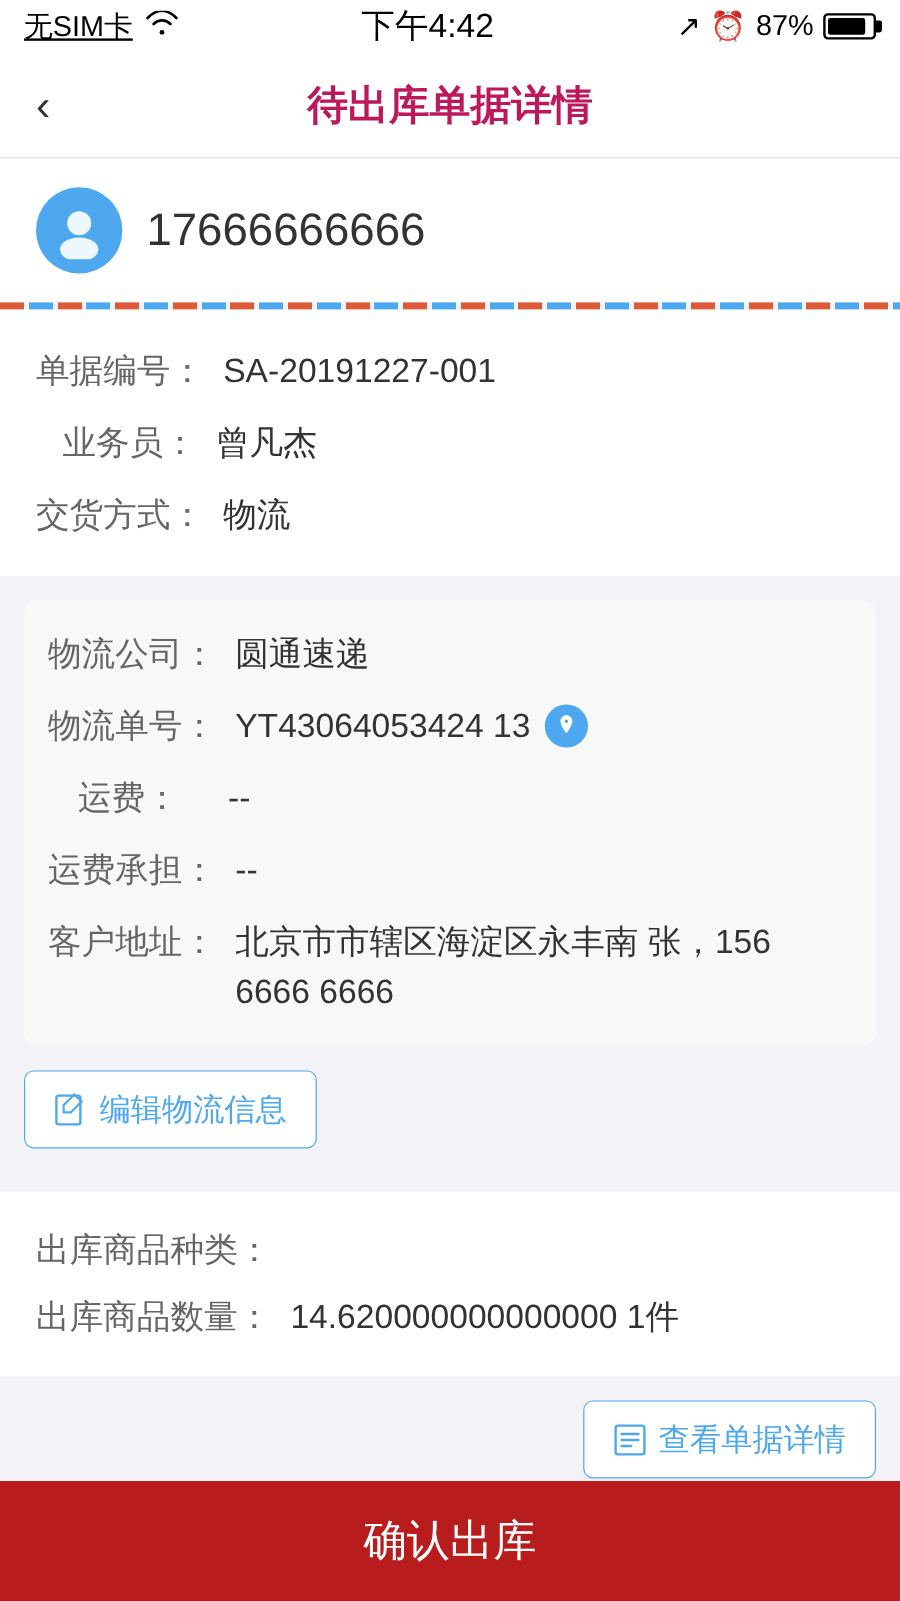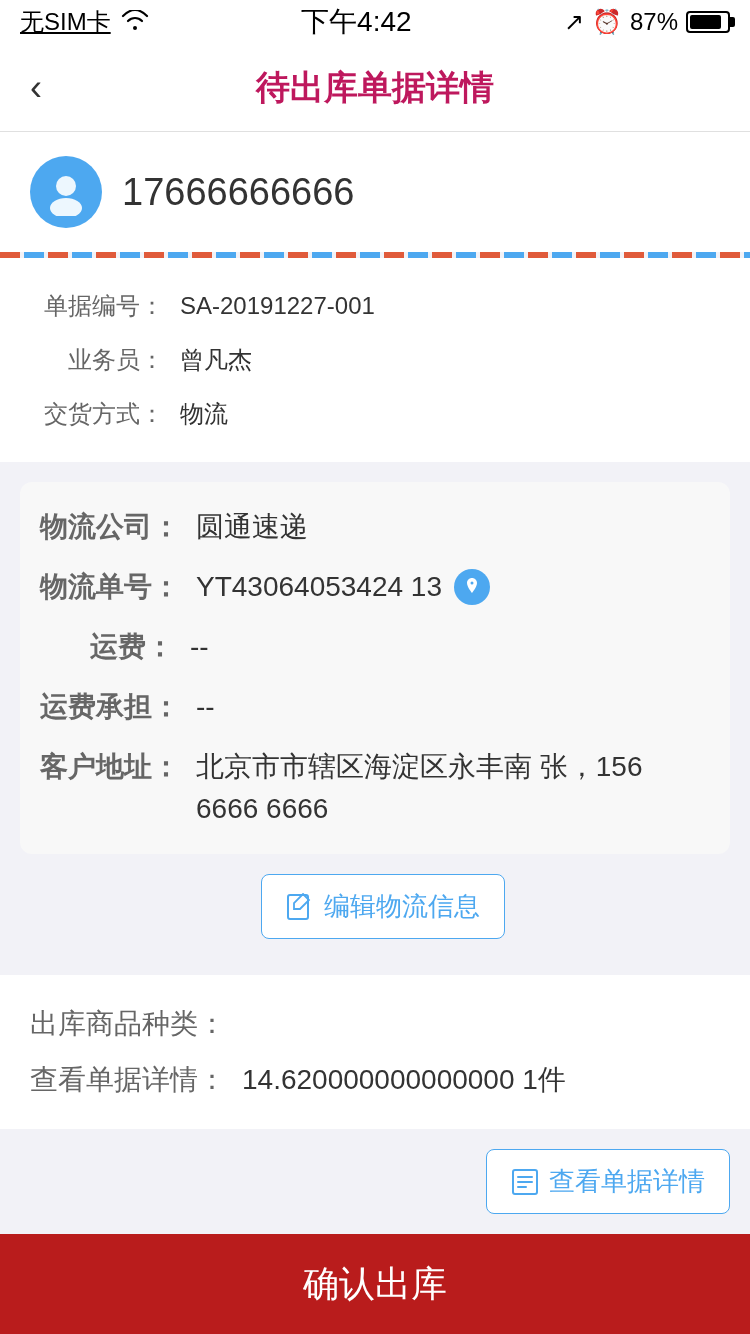--- a/index.html
+++ b/index.html
@@ -122,21 +122,21 @@
     
     .info-section {
       background: #fff;
       padding: 30px 30px 30px 30px;
       margin-bottom: 20px;
     }
     .info-row {
       display: flex;
       align-items: flex-end;
       margin-bottom: 18px;
-      font-size: 24px;
+      font-size: 28px;
       line-height: 1.5;
     }
     .info-row:last-child { margin-bottom: 0; }
     .info-label {
       color: #666;
       min-width: 150px;
       text-align: right;
       padding-right: 16px;
       white-space: nowrap;
     }
@@ -156,24 +156,23 @@
       display: flex;
       align-items: flex-start;
       margin-bottom: 18px;
       font-size: 28px;
       line-height: 1.5;
     }
     .logistics-row:last-child { margin-bottom: 0; }
     .logistics-label {
       color: #666;
       min-width: 150px;
-      text-align: right;
+      text-align: center;
       padding-right: 16px;
       white-space: nowrap;
-      font-weight: bold;
     }
     .logistics-value {
       color: #333;
       flex: 1;
       display: flex;
       align-items: center;
       gap: 12px;
     }
     .track-icon {
       width: 36px;
@@ -183,22 +182,22 @@
       display: flex;
       align-items: center;
       justify-content: center;
       flex-shrink: 0;
     }
     .track-icon svg { width: 20px; height: 20px; }
 
     
     .edit-logistics-btn {
       display: flex;
-      justify-content: center;
-      padding: 0 20px 20px 36px;
+      justify-content: flex-start;
+      padding: 0 20px 20px 20px;
     }
     .btn-outline {
       border: 1.5px solid #4da8f0;
       border-radius: 8px;
       padding: 14px 24px;
       color: #4da8f0;
       font-size: 26px;
       background: #fff;
       display: flex;
       align-items: center;
@@ -370,21 +369,21 @@
   </button>
 </div>
 
 <div class="section-separator"></div>
 
 <div class="goods-section white-section">
   <div class="goods-row">
     <span class="goods-label">出库商品种类：</span>
   </div>
   <div class="goods-row">
-    <span class="goods-label">查看单据详情：</span>
+    <span class="goods-label">出库商品数量：</span>
     <span class="goods-value">14.620000000000000 1件</span>
   </div>
 </div>
 
 <div class="view-details-btn">
   <button class="btn-outline">
     <svg viewBox="0 0 28 28" fill="none" xmlns="http://www.w3.org/2000/svg">
       <rect x="2" y="2" width="24" height="24" rx="2" stroke="#4da8f0" stroke-width="2" fill="none"></rect>
       <line x1="7" y1="9" x2="21" y2="9" stroke="#4da8f0" stroke-width="2" stroke-linecap="round"></line>
       <line x1="7" y1="14" x2="21" y2="14" stroke="#4da8f0" stroke-width="2" stroke-linecap="round"></line>

